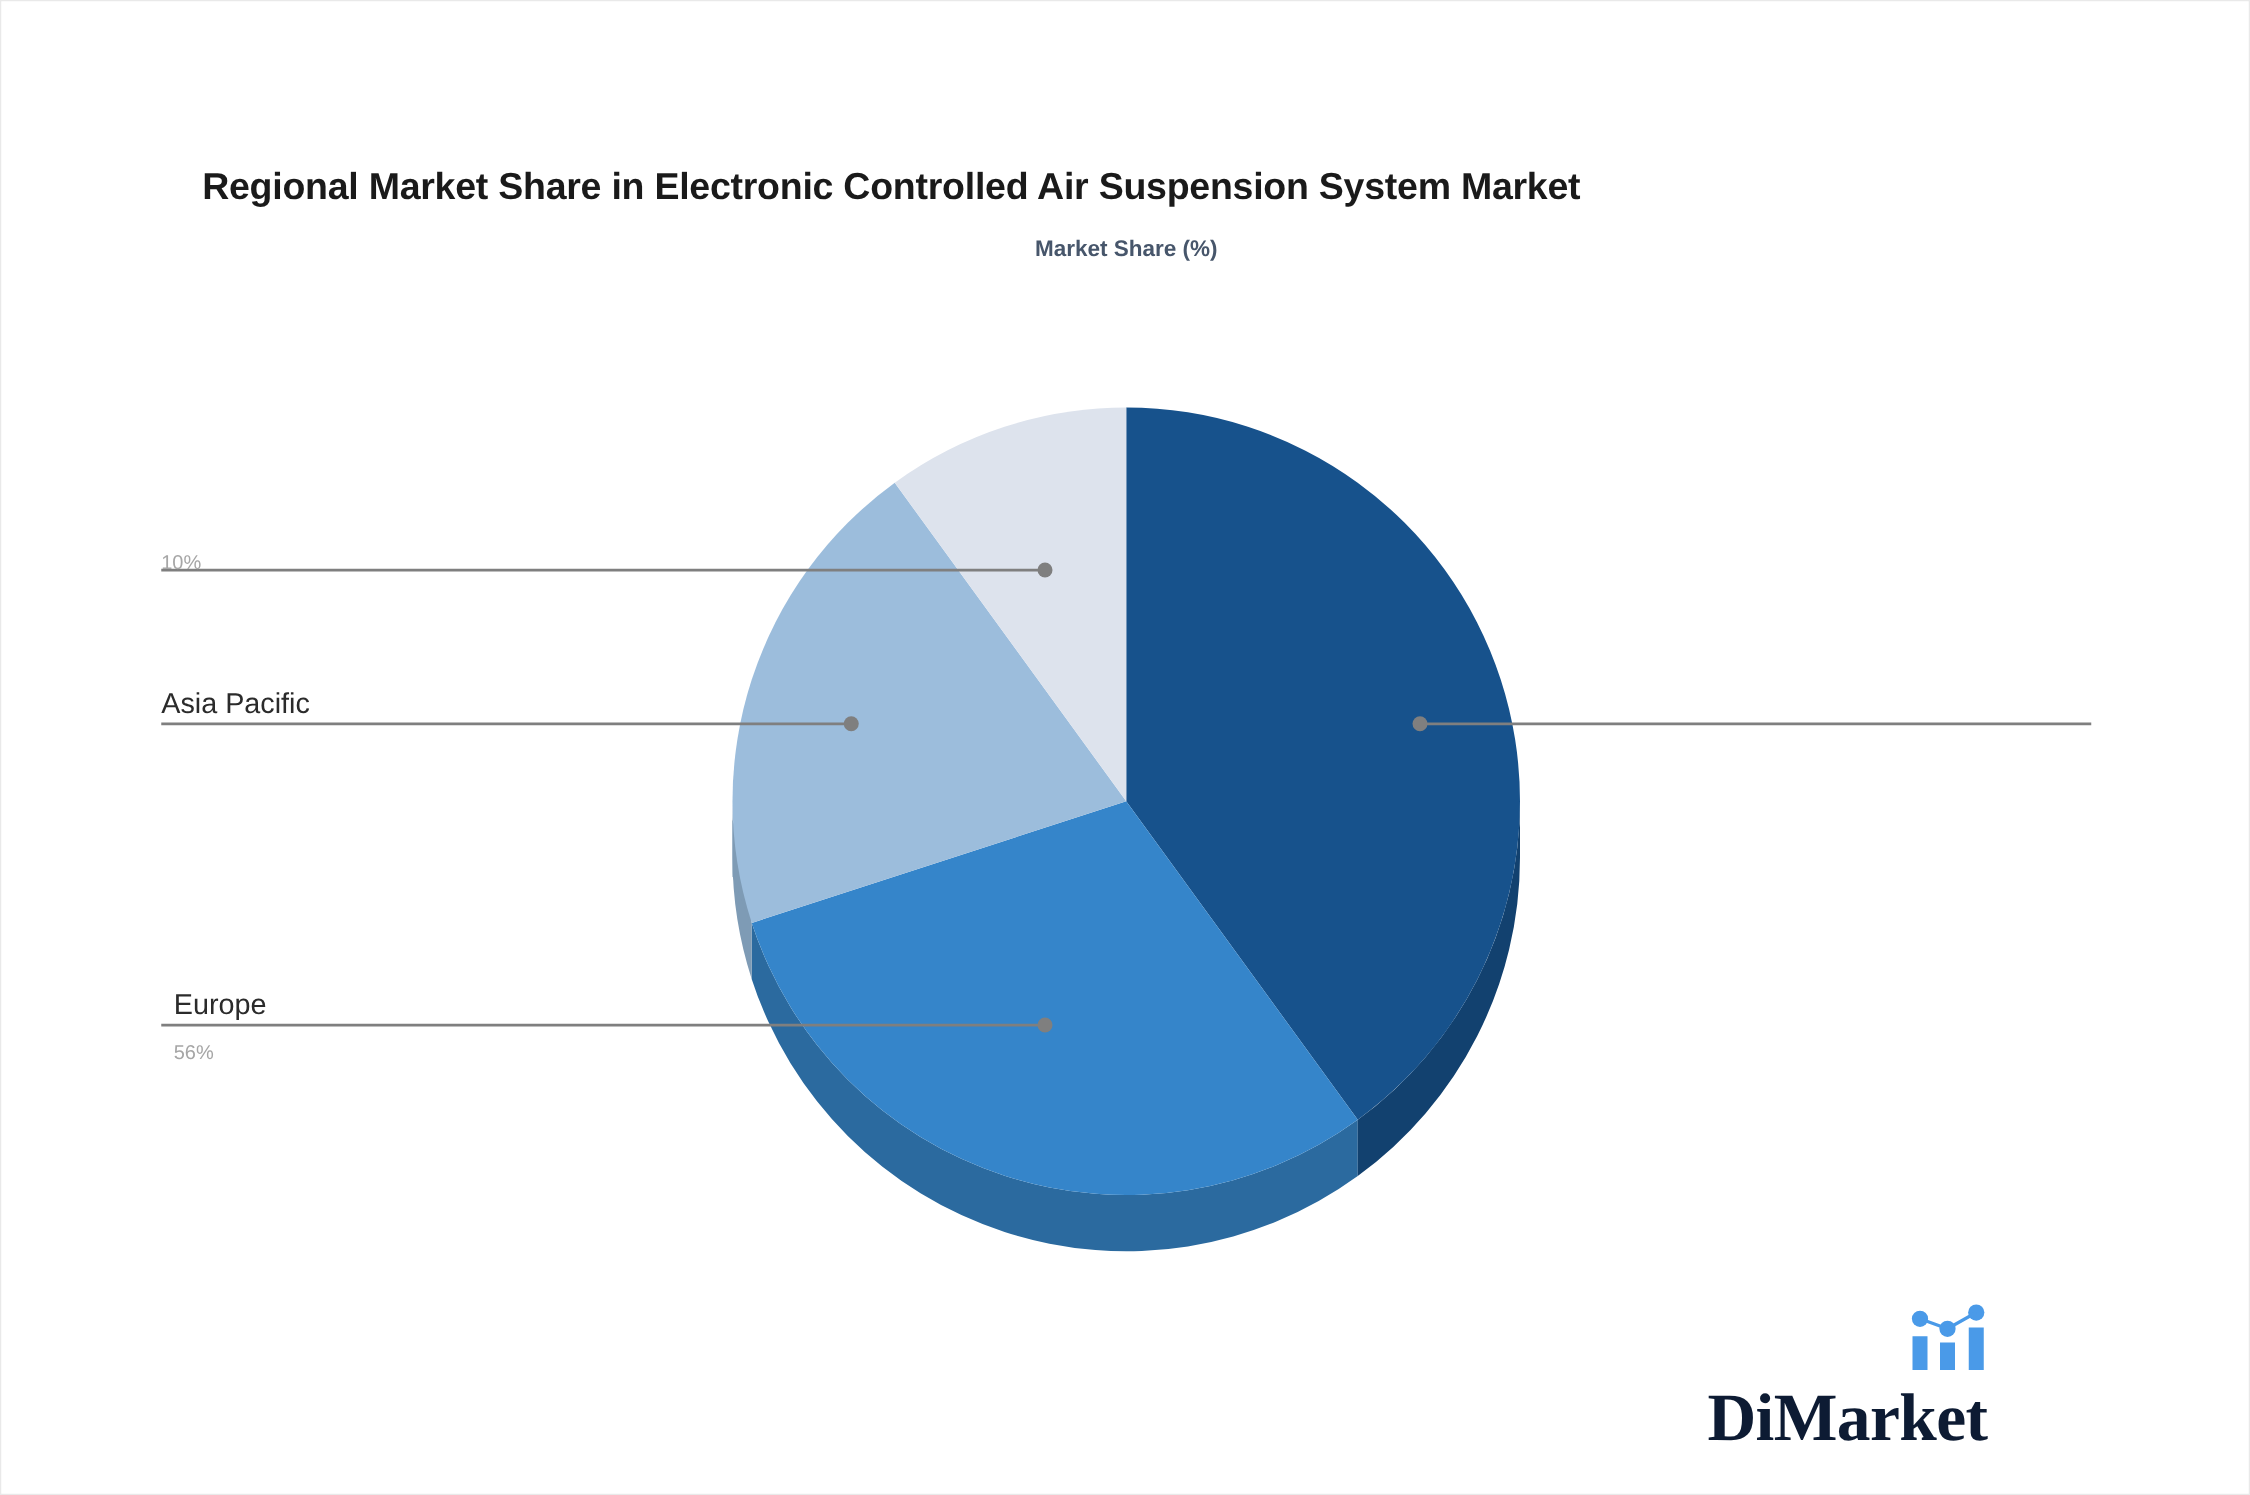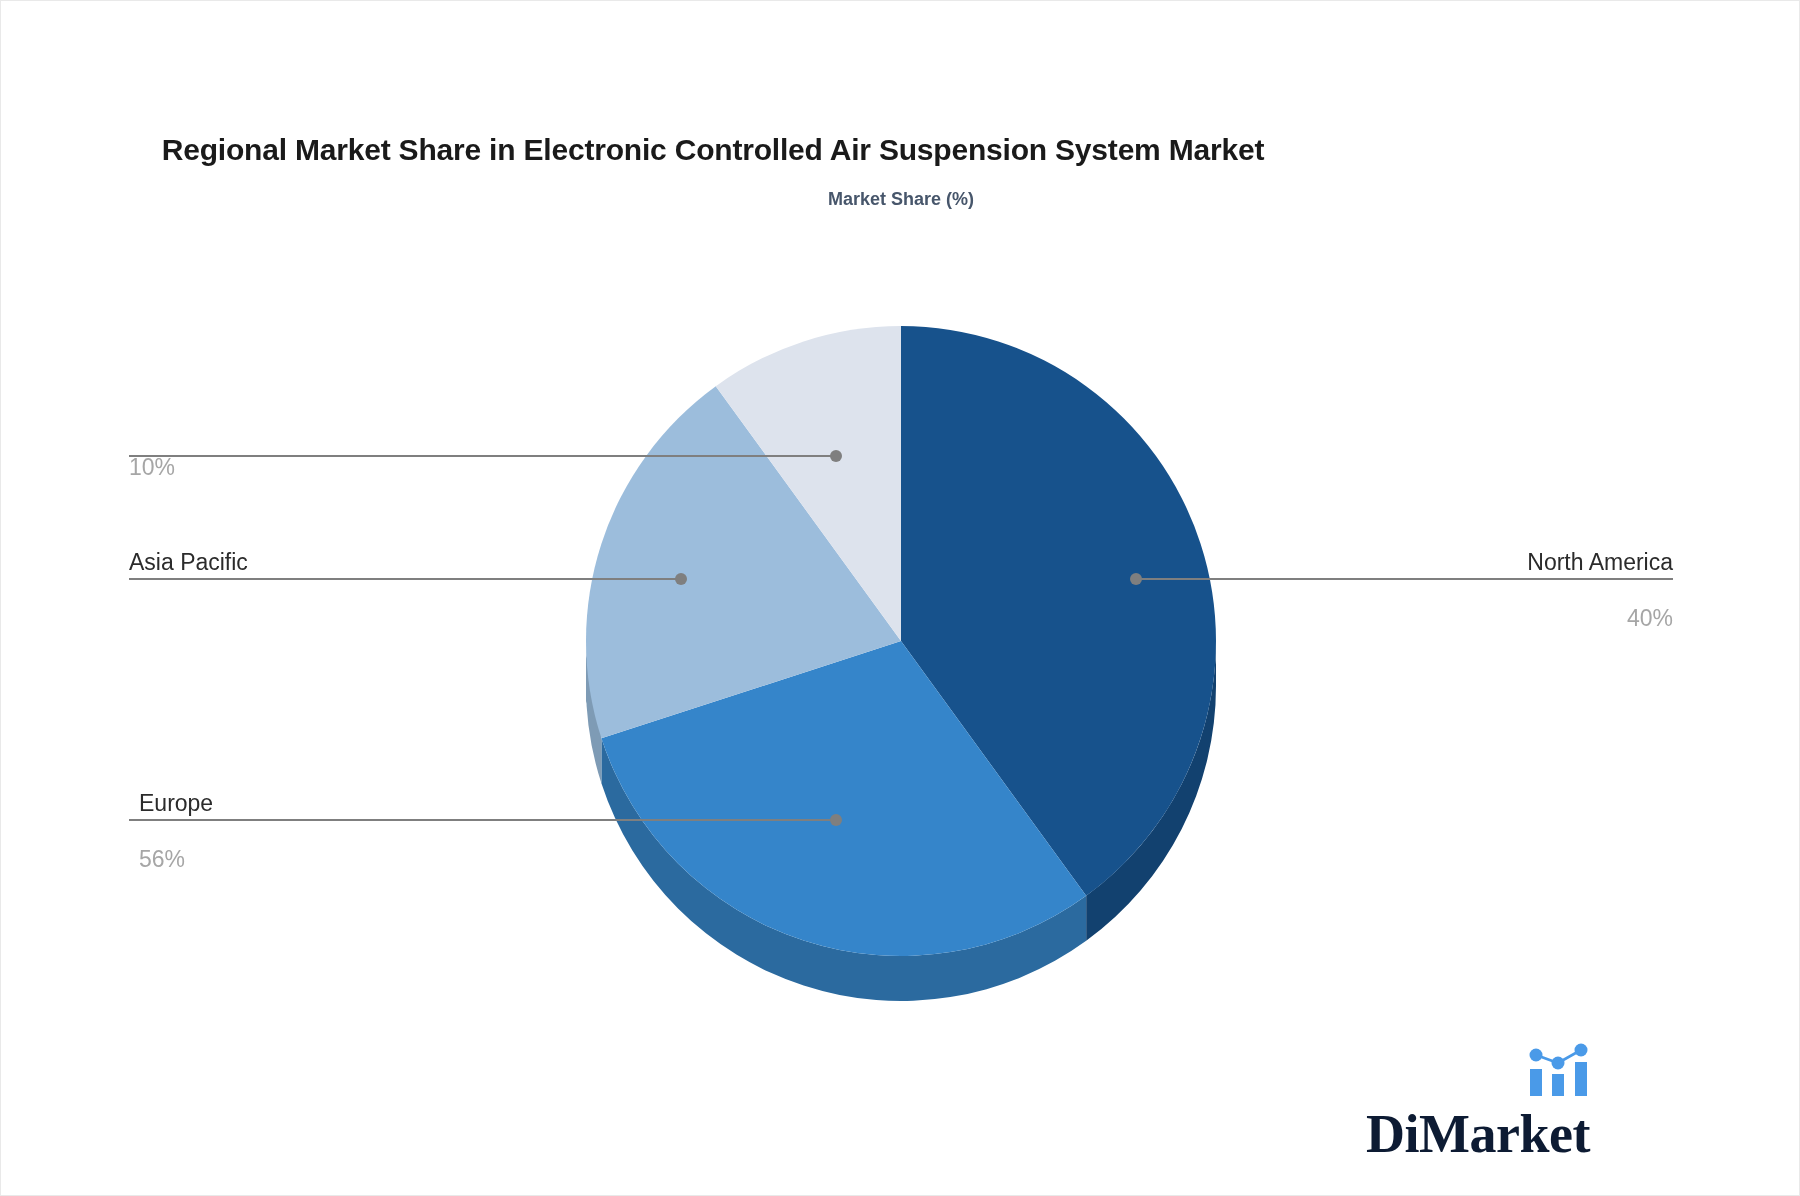--- a/index.html
+++ b/index.html
@@ -43,24 +43,24 @@
   }
   .lbl .name{
     display:block;
     font-size:23px;
     color:#2b2b2b;
     line-height:28px;
     white-space:nowrap;
   }
   .lbl .val{
     display:block;
-    font-size:23px;
+    font-size:16px;
     color:#a6a6a6;
     line-height:28px;
-    margin-top:28px;
+    margin-top:12px;
     white-space:nowrap;
   }
   .lbl.left{ text-align:left; }
   .lbl.right{ text-align:right; }
 
   .logo{
     position:absolute;
     left:1365px;top:1040px;
     display:flex;align-items:flex-end;gap:10px;flex-direction:column;
   }
@@ -125,24 +125,20 @@
 
   <div class="lbl left" style="left:128px;top:547px;width:480px;">
     <span class="name">Asia Pacific</span>
   </div>
 
   <div class="lbl left" style="left:138px;top:788px;width:640px;">
     <span class="name">Europe</span>
     <span class="val">56%</span>
   </div>
 
-  <div class="lbl right" style="left:1172px;top:547px;width:500px;">
-    <span class="name">North America</span>
-    <span class="val">40%</span>
-  </div>
 
   <div class="logo">
     <svg class="logo-mark" width="62" height="56" viewBox="0 0 62 56">
       <circle cx="8" cy="14" r="6.5" fill="#4a9ae8"></circle>
       <circle cx="30" cy="22" r="6.5" fill="#4a9ae8"></circle>
       <circle cx="53" cy="9" r="6.5" fill="#4a9ae8"></circle>
       <path d="M8 14 L30 22 L53 9" stroke="#4a9ae8" stroke-width="2.6" fill="none"></path>
       <rect x="2" y="28" width="12" height="27" fill="#4a9ae8"></rect>
       <rect x="24" y="33" width="12" height="22" fill="#4a9ae8"></rect>
       <rect x="47" y="21" width="12" height="34" fill="#4a9ae8"></rect>

